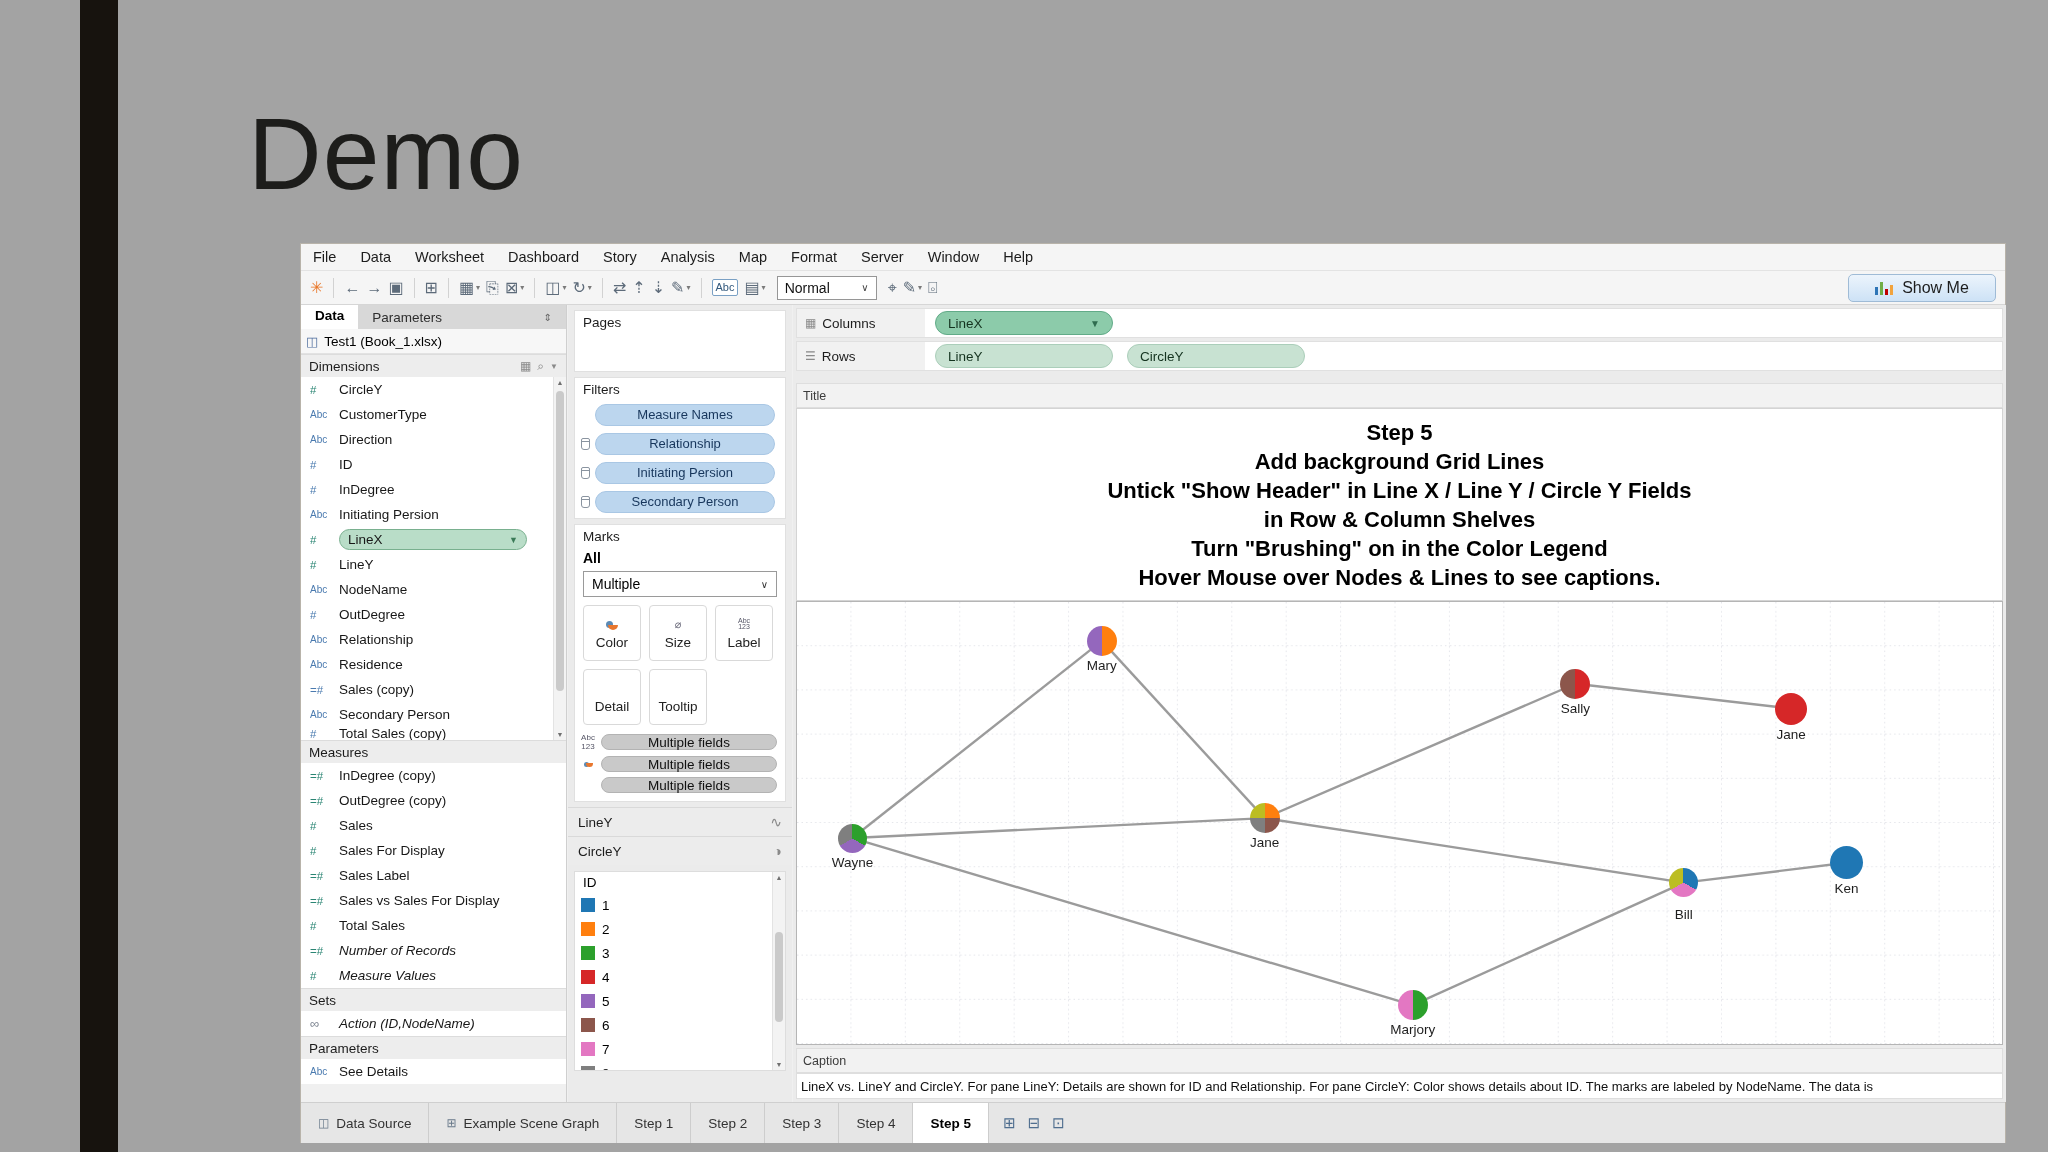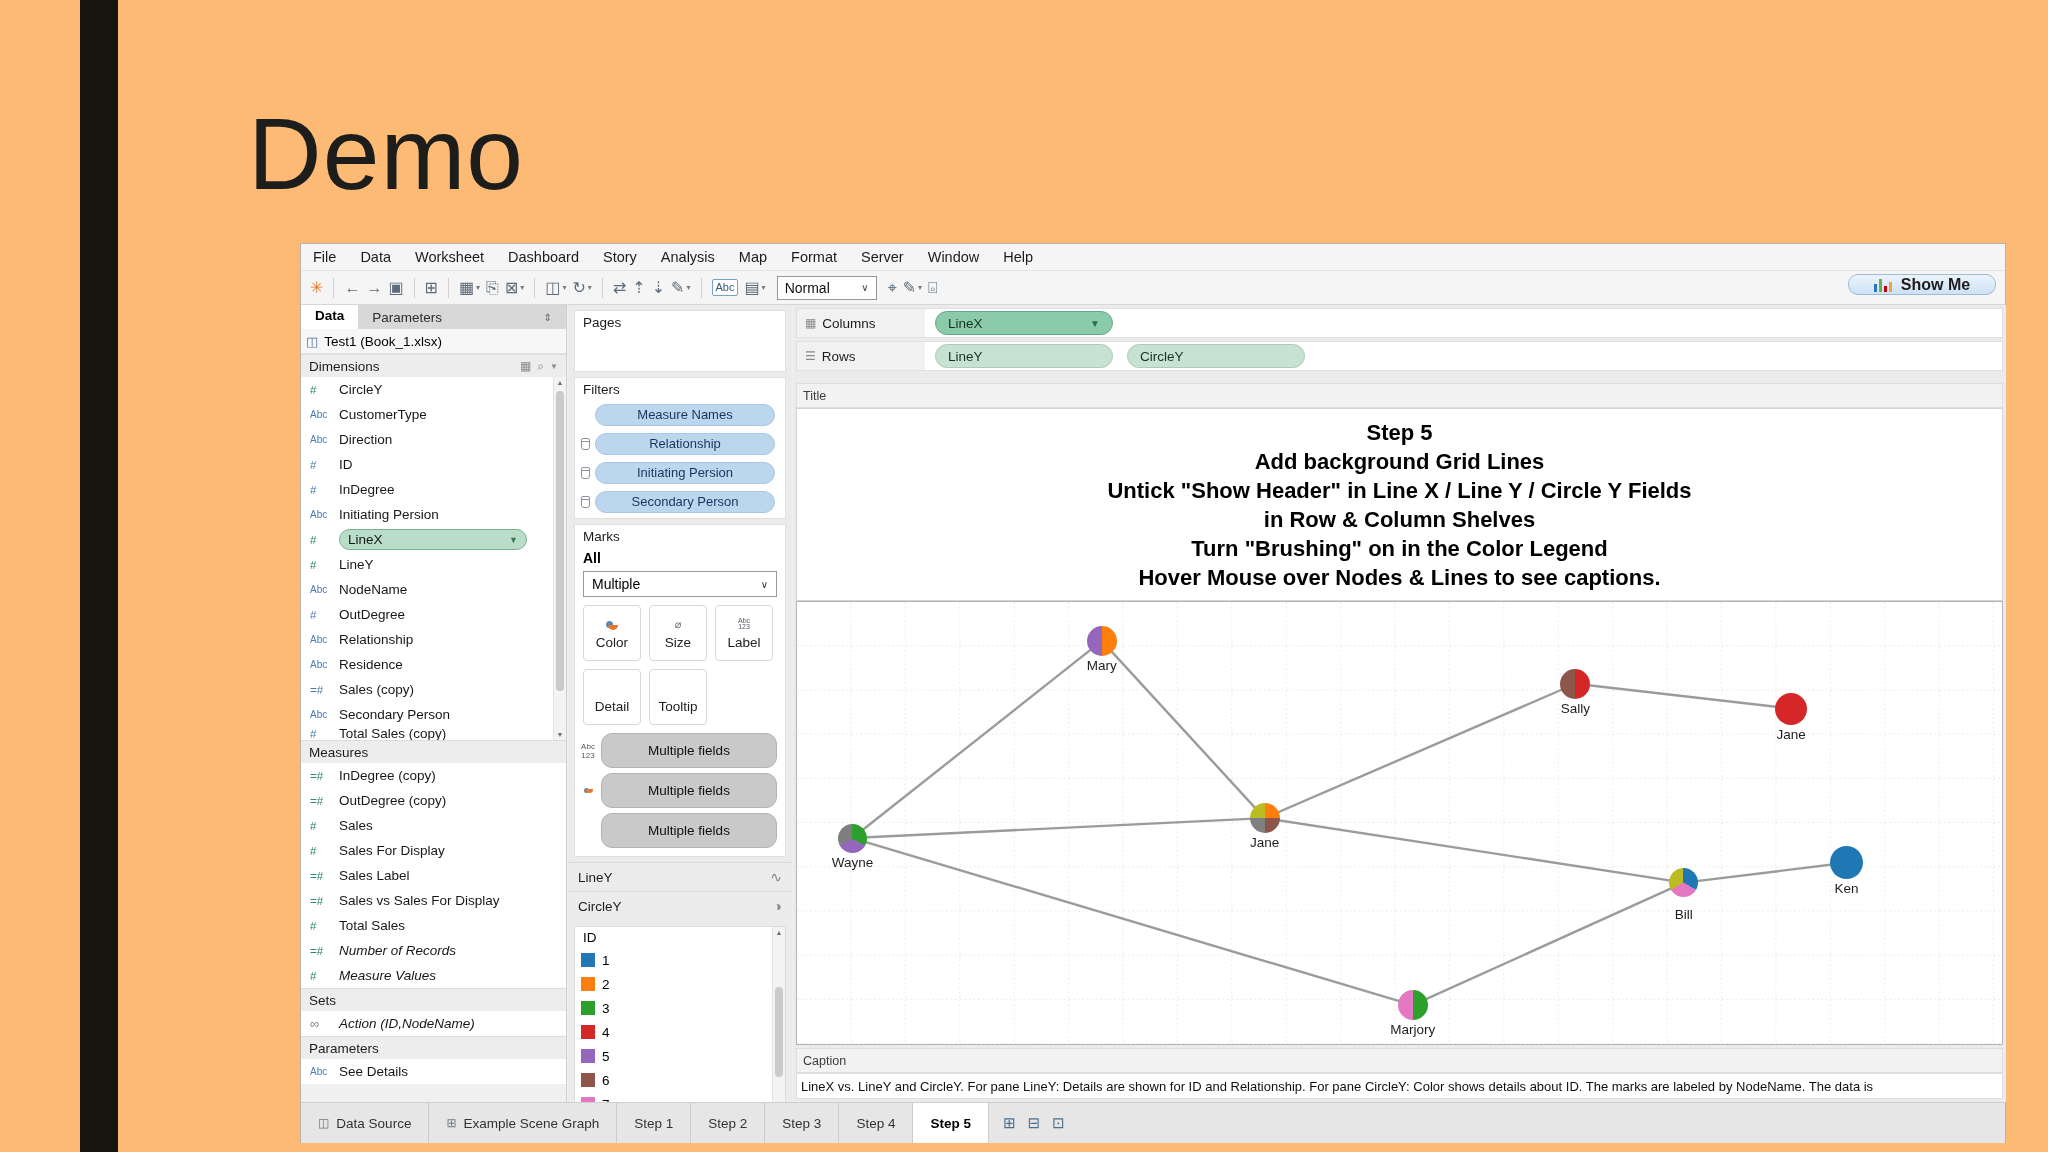--- a/index.html
+++ b/index.html
@@ -1,37 +1,37 @@
 <!DOCTYPE html>
 <html><head>
 <meta charset="utf-8">
 <style>
   * { margin:0; padding:0; box-sizing:border-box; }
   html,body { width:2048px; height:1152px; overflow:hidden; }
   body { font-family:"Liberation Sans", sans-serif; background:#f0ece4; }
 
-  .slide { position:relative; width:2048px; height:1152px; background:#fdba74; overflow:hidden; }
+  .slide { position:relative; width:2048px; height:1152px; background:#a3a3a3; overflow:hidden; }
   .left-bar { position:absolute; left:80px; top:0; width:38px; height:1152px; background:#17130e; }
   .slide-title { position:absolute; left:248px; top:96px; font-size:102px; font-weight:400; color:#1d1d1b; letter-spacing:1px; }
 
   
   .app { position:absolute; left:300px; top:243px; width:1706px; height:900px; background:#f0f0f0; border:1px solid #b8b3aa; }
 
   .menu-bar { position:absolute; left:0; top:0; width:100%; height:27px; background:#f5f5f5; display:flex; align-items:center; padding-left:12px; gap:24px; font-size:14.5px; color:#1c1c1c; border-bottom:1px solid #e3e3e3;text-align:center; }
   .menu-item { cursor:default; }
 
   .toolbar { position:absolute; left:0; top:27px; width:100%; height:34px; background:#f5f5f5; display:flex; align-items:center; padding-left:6px; border-bottom:1px solid #d6d6d6; }
   .tb-btn { display:inline-flex; align-items:center; margin:0 3px; color:#5d6b7a; font-size:16px; line-height:1; }
   .tb-btn .glyph { display:inline-block; }
   .tb-btn .caret { font-size:8px; margin-left:2px; color:#7a7a7a; }
   .tb-btn.boxed .glyph { border:1px solid #7aa0c4; background:#fff; font-size:11px; padding:2px 3px; color:#33597d; border-radius:2px; }
   .tb-sep { width:1px; height:20px; background:#d2d2d2; margin:0 7px; }
   .fit-dropdown { display:inline-flex; align-items:center; justify-content:space-between; border:1px solid #969696; background:#fff; height:24px; min-width:100px; padding:0 7px; margin:0 8px; font-size:14px; color:#111; }
   .fit-dropdown .dd-caret { font-size:10px; color:#444; }
-  .show-me { position:absolute; right:9px; top:3px; width:148px; height:21px; border:1px solid #9fbbd6; border-radius:10px; background:linear-gradient(#ecf4fc,#cde2f6); display:flex; align-items:center; justify-content:center; gap:9px; font-size:16px; color:#1d1d1d;font-weight:bold; }
+  .show-me { position:absolute; right:9px; top:3px; width:148px; height:28px; border:1px solid #9fbbd6; border-radius:5px; background:linear-gradient(#ecf4fc,#cde2f6); display:flex; align-items:center; justify-content:center; gap:9px; font-size:16px; color:#1d1d1d; }
   .sm-bars { display:flex; align-items:flex-end; gap:2px; height:14px; }
   .sm-bars i { display:block; width:3px; }
 
   
   .data-panel { position:absolute; left:0; top:61px; width:266px; height:797px; background:#f0f0f0; border-right:1px solid #cfcfcf; display:flex; flex-direction:column; font-size:13.5px; }
   .panel-tabs { height:24px; display:flex; flex:none; }
   .ptab { padding:3px 14px; }
   .ptab.active { background:#fff; font-weight:bold; }
   .ptab.inactive { background:#d8d8d8; color:#2e2e2e; flex:1; display:flex; align-items:center; }
   .ptab-collapse { margin-left:auto; font-size:10px; color:#666; }
@@ -76,21 +76,21 @@
   .mt-caret { font-size:10px; color:#333; }
   .mk-btn-grid { display:flex; flex-wrap:wrap; gap:8px; padding:2px 8px 4px; }
   .mk-btn { width:58px; height:56px; border:1px solid #d9d9d9; border-radius:4px; background:#fff; display:flex; flex-direction:column; align-items:center; justify-content:center; gap:3px; color:#222; }
   .mk-ic { height:15px; display:flex; align-items:center; justify-content:center; font-size:11px; color:#667; }
   .mk-ic .dotb { width:7px; height:7px; background:#5b8ab4; border-radius:50%; display:inline-block; }
   .mk-ic .doto { width:10px; height:5px; background:#e8772e; border-radius:0 0 6px 6px; display:inline-block; margin-left:-5px; margin-top:6px; }
   .mk-ic .abc123 { font-size:7px; line-height:6.5px; text-align:center; color:#556; }
   .mark-pills { padding:4px 8px 2px 4px; display:flex; flex-direction:column; gap:5px; }
   .mp-row { display:flex; align-items:center; gap:4px; }
   .mp-ic { width:18px; flex:none; text-align:center; font-size:8px; color:#556; }
-  .mpill { flex:1; background:#c9c9c9; border:1px solid #b3b3b3; border-radius:11px; height:35px; display:flex; align-items:center; justify-content:center; color:#101010; }
+  .mpill { flex:1; background:#c9c9c9; border:1px solid #b3b3b3; border-radius:11px; height:16px; display:flex; align-items:center; justify-content:center; color:#101010; }
   .legend-row { height:29px; background:#ececec; border-top:1px solid #d9d9d9; display:flex; align-items:center; padding:0 10px; color:#1c1c1c; }
   .legend-row .lg-ic { margin-left:auto; color:#8a8a8a; font-size:14px; }
   .id-card { margin:6px 6px; background:#fff; border:1px solid #ddd; height:200px; position:relative; overflow:hidden; }
   .id-title { padding:3px 8px; }
   .id-rows { padding-left:6px; }
   .id-row { height:24px; display:flex; align-items:center; gap:7px; }
   .swatch { width:14px; height:14px; flex:none; }
 
   
   .sheet { position:absolute; left:492px; top:61px; width:1213px; height:797px; background:#ebebeb; }

